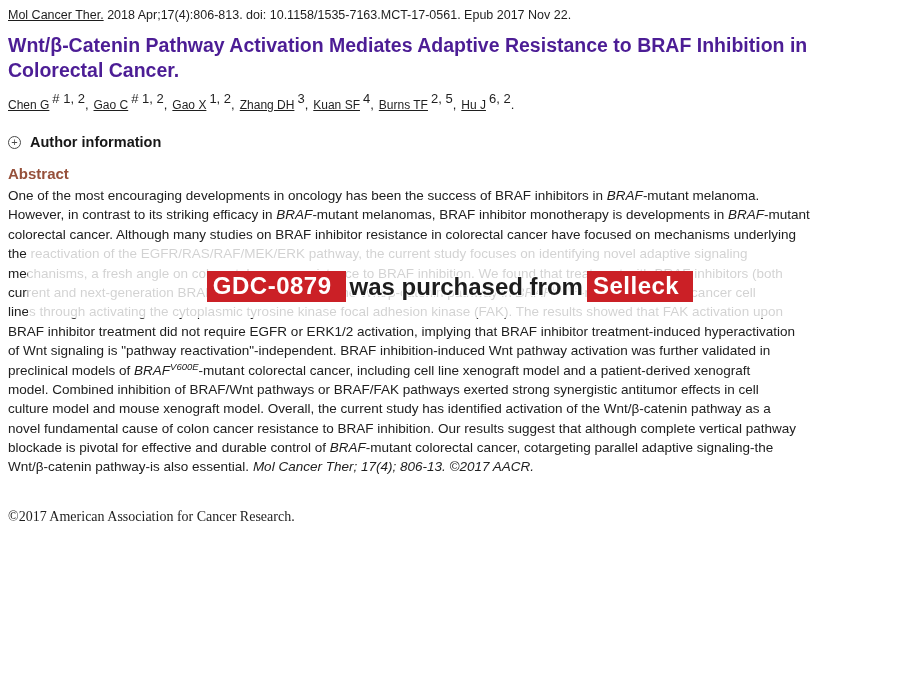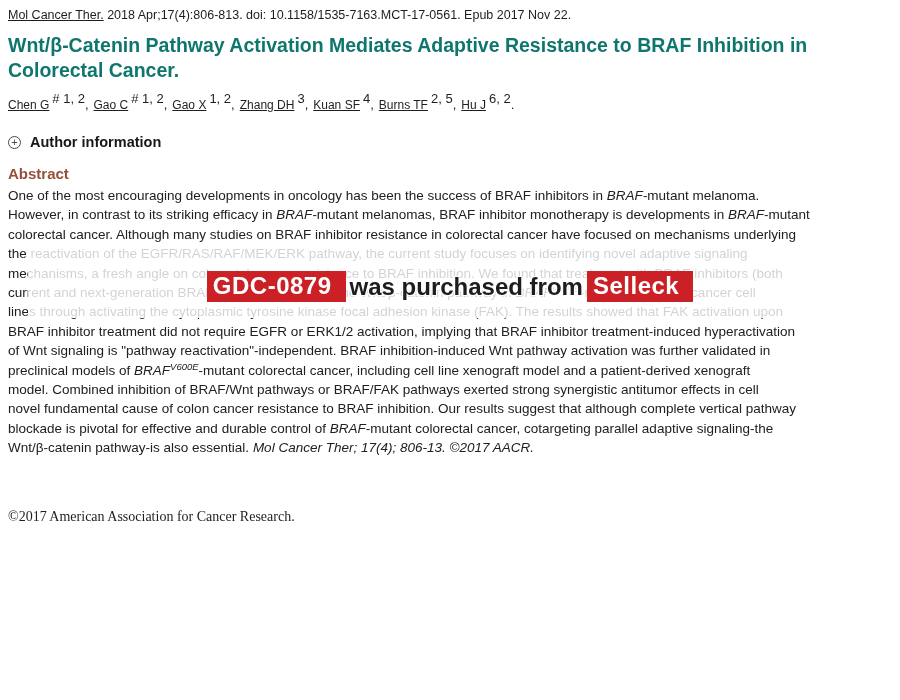--- a/index.html
+++ b/index.html
@@ -5,21 +5,21 @@
   html, body { margin: 0; padding: 0; background: #ffffff; }
   .page {
     position: relative; width: 900px; height: 540px; overflow: hidden;
     font-family: "Liberation Sans", "DejaVu Sans", sans-serif; color: #1e1e1e;
     background: #ffffff;
   }
   .journal-line { position: absolute; top: 8px; left: 8px; font-size: 12.5px; white-space: nowrap; }
   .journal-link { color: #1e1e1e; text-decoration: underline; cursor: pointer; }
   .title {
     position: absolute; top: 33px; left: 8px; width: 886px; margin: 0;
-    font-size: 19.5px; line-height: 25px; font-weight: 700; color: #0f766e;
+    font-size: 19.5px; line-height: 25px; font-weight: 700; color: #4c1d95;
   }
   .authors { position: absolute; top: 97px; left: 8px; width: 886px; font-size: 12px; white-space: nowrap; }
   .author-link { color: #1f1f1f; text-decoration: underline; cursor: pointer; }
   .au-sup { font-size: 13px; position: relative; top: -6px; margin-left: 3px; }
   .au-sep { font-size: 13px; margin-right: 5px; }
   .author-info { position: absolute; top: 134px; left: 8px; display: flex; align-items: center; gap: 9px; cursor: pointer; }
   .plus-circle {
     width: 13px; height: 13px; border: 1px solid #4a4a4a; border-radius: 50%;
     display: inline-flex; align-items: center; justify-content: center;
     font-size: 11px; line-height: 1; color: #4a4a4a; font-weight: 400; box-sizing: border-box;
@@ -73,20 +73,21 @@
       <div class="abs-line"><span>However, in contrast to its striking efficacy in </span><span class="it">BRAF</span><span>-mutant melanomas, BRAF inhibitor monotherapy is developments in </span><span class="it">BRAF</span><span>-mutant</span></div>
       <div class="abs-line"><span>colorectal cancer. Although many studies on BRAF inhibitor resistance in colorectal cancer have focused on mechanisms underlying</span></div>
       <div class="abs-line"><span>the reactivation of the EGFR/RAS/RAF/MEK/ERK pathway, the current study focuses on identifying novel adaptive signaling</span></div>
       <div class="abs-line"><span>mechanisms, a fresh angle on colorectal cancer resistance to BRAF inhibition. We found that treatment with BRAF inhibitors (both</span></div>
       <div class="abs-line"><span>current and next-generation BRAF inhibitors) activated the Wnt/β-catenin pathway in </span><span class="it">BRAF</span><sup class="it">V600E</sup><span>-mutant colorectal cancer cell</span></div>
       <div class="abs-line"><span>lines through activating the cytoplasmic tyrosine kinase focal adhesion kinase (FAK). The results showed that FAK activation upon</span></div>
       <div class="abs-line"><span>BRAF inhibitor treatment did not require EGFR or ERK1/2 activation, implying that BRAF inhibitor treatment-induced hyperactivation</span></div>
       <div class="abs-line"><span>of Wnt signaling is "pathway reactivation"-independent. BRAF inhibition-induced Wnt pathway activation was further validated in</span></div>
       <div class="abs-line"><span>preclinical models of </span><span class="it">BRAF</span><sup class="it">V600E</sup><span>-mutant colorectal cancer, including cell line xenograft model and a patient-derived xenograft</span></div>
       <div class="abs-line"><span>model. Combined inhibition of BRAF/Wnt pathways or BRAF/FAK pathways exerted strong synergistic antitumor effects in cell</span></div>
+      <div class="abs-line"><span>culture model and mouse xenograft model. Overall, the current study has identified activation of the Wnt/β-catenin pathway as a</span></div>
       <div class="abs-line"><span>novel fundamental cause of colon cancer resistance to BRAF inhibition. Our results suggest that although complete vertical pathway</span></div>
       <div class="abs-line"><span>blockade is pivotal for effective and durable control of </span><span class="it">BRAF</span><span>-mutant colorectal cancer, cotargeting parallel adaptive signaling-the</span></div>
       <div class="abs-line"><span>Wnt/β-catenin pathway-is also essential. </span><span class="it">Mol Cancer Ther; 17(4); 806-13. ©2017 AACR.</span></div>
     </div>
 
   <div class="copyright">©2017 American Association for Cancer Research.</div>
 
   <div class="fade-overlay"></div>
 
   <div class="banner">

